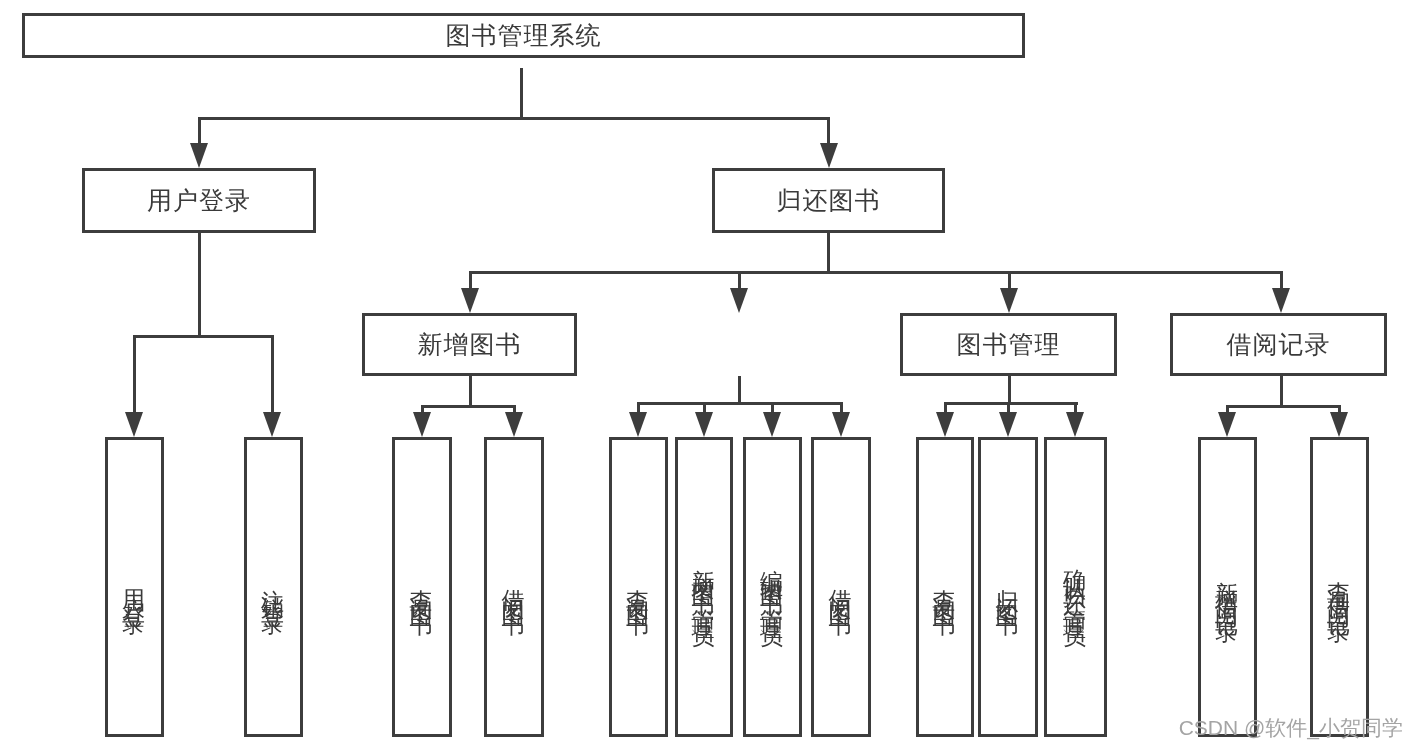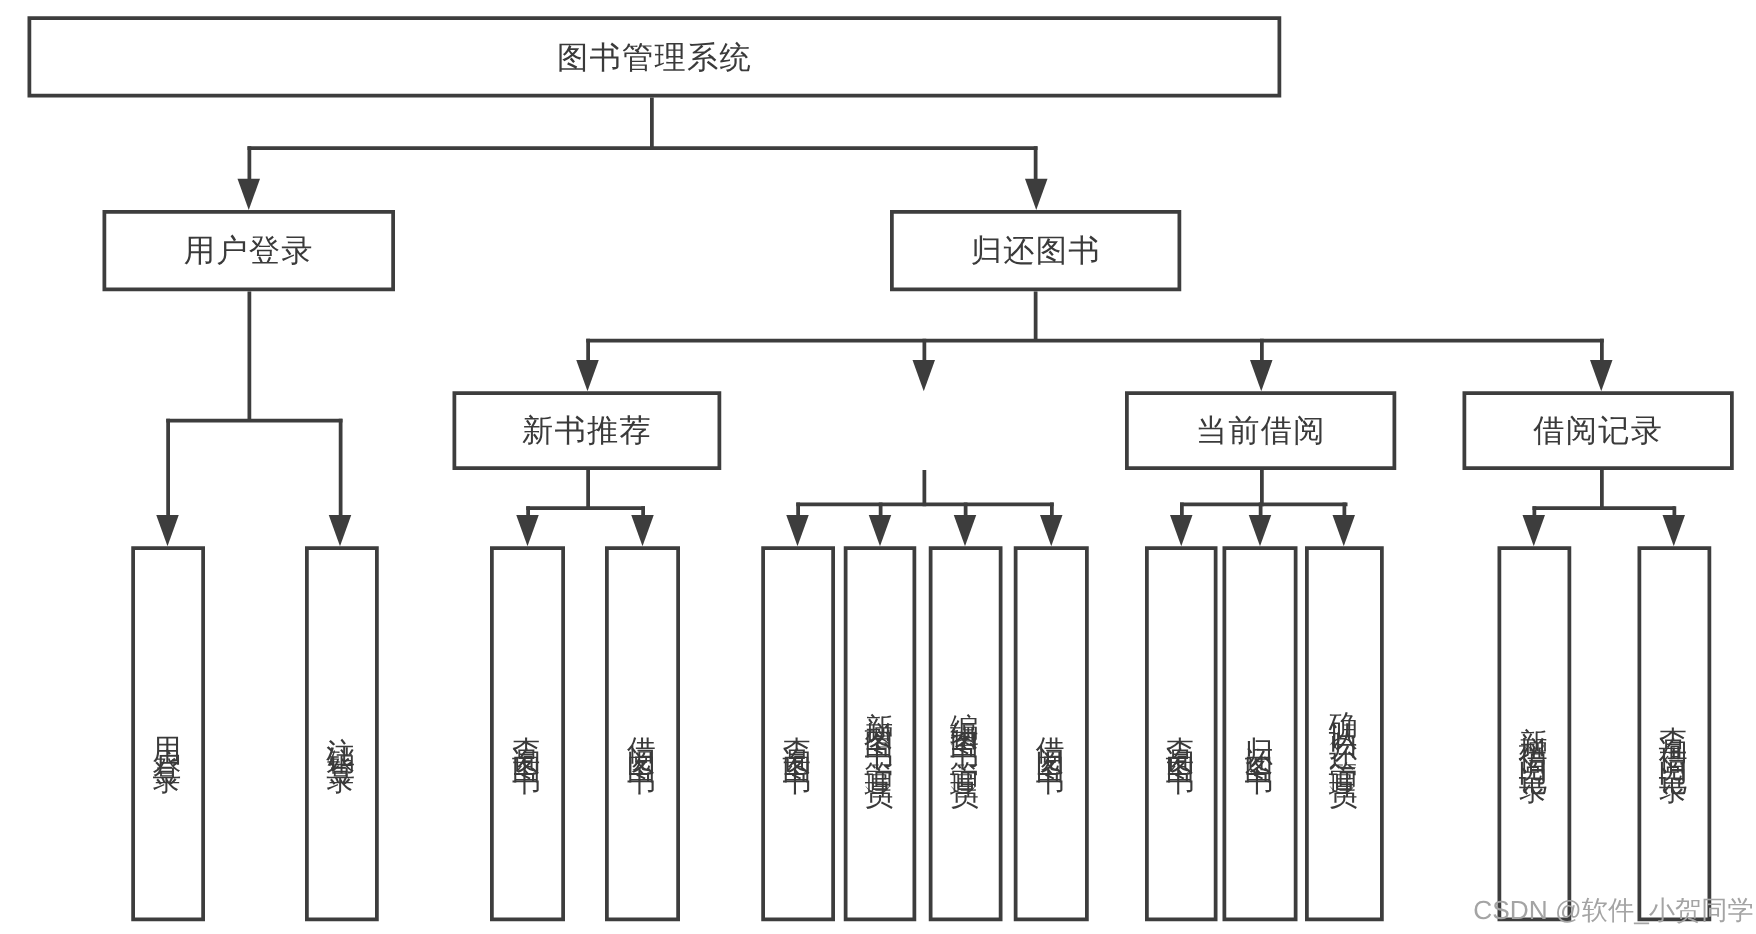--- a/index.html
+++ b/index.html
@@ -127,36 +127,36 @@
   <div class="vline" style="left:1074px;top:402px;height:12px"></div>
   <div class="arrow" style="left:1066px;top:412px"></div>
 
   <div class="vline" style="left:1280px;top:376px;height:32px"></div>
   <div class="hline" style="left:1226px;top:405px;width:114px"></div>
   <div class="vline" style="left:1226px;top:405px;height:10px"></div>
   <div class="arrow" style="left:1218px;top:412px"></div>
   <div class="vline" style="left:1338px;top:405px;height:10px"></div>
   <div class="arrow" style="left:1330px;top:412px"></div>
 
-  <div class="box" style="left:22px;top:13px;width:1003px;height:65px">
+  <div class="box" style="left:22px;top:13px;width:1003px;height:45px">
     <span class="hlabel">图书管理系统</span>
   </div>
 
   <div class="box" style="left:82px;top:168px;width:234px;height:65px">
     <span class="hlabel">用户登录</span>
   </div>
   <div class="box" style="left:712px;top:168px;width:233px;height:65px">
     <span class="hlabel">归还图书</span>
   </div>
 
   <div class="box" style="left:362px;top:313px;width:215px;height:63px">
-    <span class="hlabel">新书推荐</span>
+    <span class="hlabel">新增图书</span>
   </div>
   <div class="box" style="left:900px;top:313px;width:217px;height:63px">
-    <span class="hlabel">当前借阅</span>
+    <span class="hlabel">图书管理</span>
   </div>
   <div class="box" style="left:1170px;top:313px;width:217px;height:63px">
     <span class="hlabel">借阅记录</span>
   </div>
 
   <div class="box" style="left:105px;top:437px;width:59px;height:300px">
     <span class="vtext">用户登录</span>
   </div>
   <div class="box" style="left:244px;top:437px;width:59px;height:300px">
     <span class="vtext">注销登录</span>

